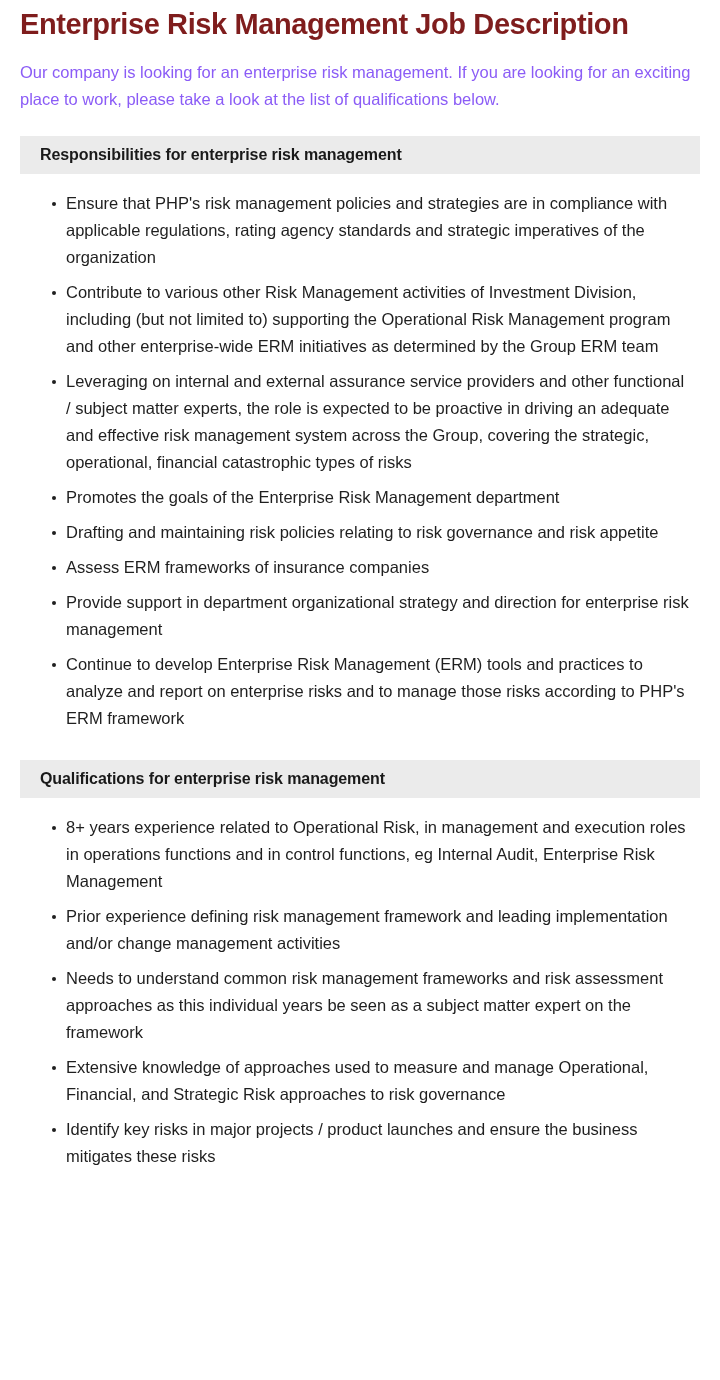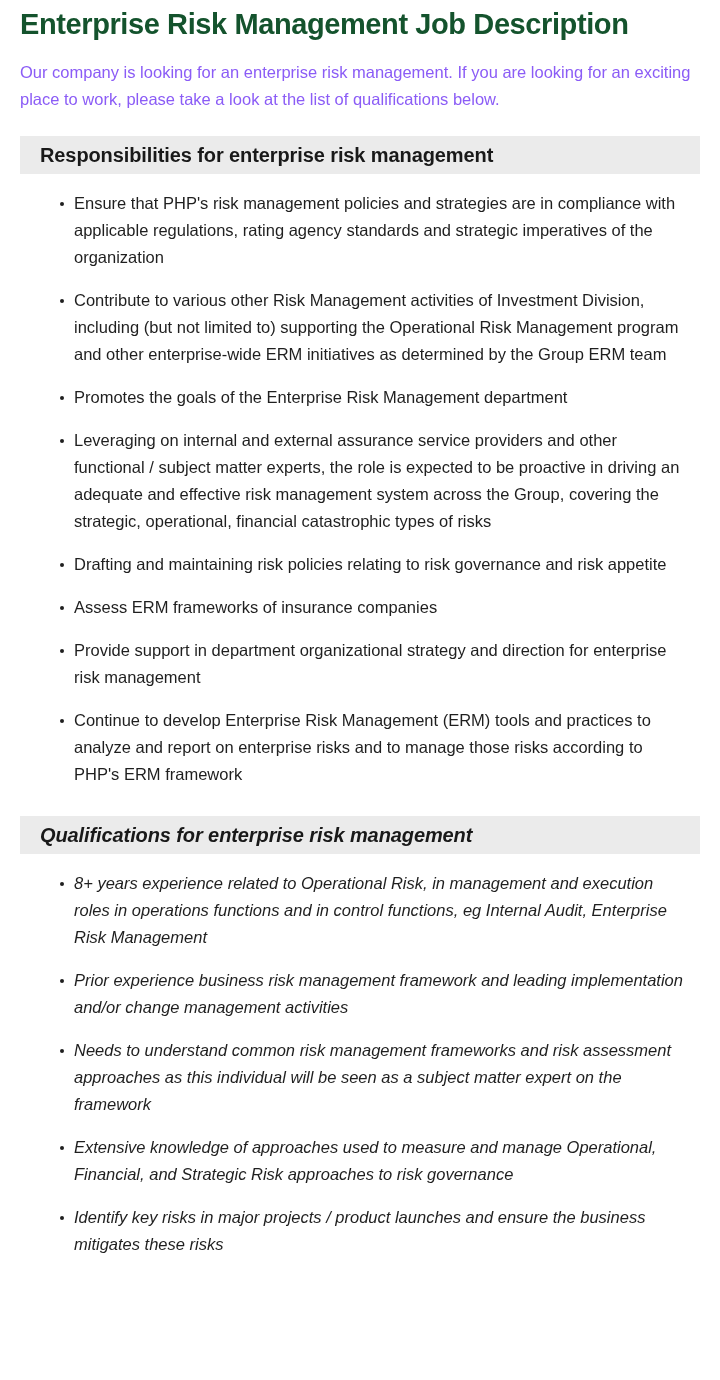--- a/index.html
+++ b/index.html
@@ -19,21 +19,21 @@
   .page {
     width: 720px;
     padding: 0 20px 40px 20px;
   }
 
   .doc-title {
     font-size: 29px;
     line-height: 36px;
     font-weight: 700;
     letter-spacing: -0.4px;
-    color: #14532d;
+    color: #7f1d1d;
     margin: 6px 0 0 0;
     padding: 0;
     white-space: nowrap;
   }
 
   .intro {
     font-size: 16.5px;
     line-height: 27px;
     color: #8b5cf6;
     margin: 17px 0 0 0;
@@ -43,85 +43,85 @@
   .section { margin-top: 23px; }
 
   .section-header {
     background: #ebebeb;
     height: 38px;
     display: flex;
     align-items: center;
     padding: 0 20px;
   }
   .section-header-label {
-    font-size: 20px;
+    font-size: 16px;
     font-weight: 700;
     color: #191919;
     letter-spacing: -0.1px;
   }
 
   ul.bullets {
     list-style: none;
     margin: 17px 0 0 0;
     padding: 0;
   }
   ul.bullets li {
     position: relative;
     font-size: 16.5px;
     line-height: 27px;
     color: #1f1f1f;
     padding-left: 38px;
-    margin: 16px;
+    margin: 8px;
   }
   ul.bullets li::before {
     content: "";
     position: absolute;
     left: 24px;
     top: 12px;
     width: 4px;
     height: 4px;
     border-radius: 50%;
     background: #1f1f1f;
   }
 
   .section-responsibilities ul.bullets { margin-top: 16px; }
-  .section-qualifications { margin-top: 28px; font-style: italic; }
+  .section-qualifications { margin-top: 28px; }
   .section-qualifications ul.bullets { margin-top: 16px; }
 </style>
 </head>
 <body>
 
 <div class="page">
 
   <h1 class="doc-title">Enterprise Risk Management Job Description</h1>
 
   <p class="intro">Our company is looking for an enterprise risk management. If you are looking for an exciting place to work, please take a look at the list of qualifications below.</p>
 
   <section class="section section-responsibilities">
     <div class="section-header">
       <span class="section-header-label">Responsibilities for enterprise risk management</span>
     </div>
     <ul class="bullets">
       <li>Ensure that PHP's risk management policies and strategies are in compliance with applicable regulations, rating agency standards and strategic imperatives of the organization</li>
       <li>Contribute to various other Risk Management activities of Investment Division, including (but not limited to) supporting the Operational Risk Management program and other enterprise-wide ERM initiatives as determined by the Group ERM team</li>
+      <li>Leveraging on internal and external assurance service providers and other functional / subject matter experts, the role is expected to be proactive in driving an adequate and effective risk management system across the Group, covering the strategic, operational, financial catastrophic types of risks</li>
       <li>Promotes the goals of the Enterprise Risk Management department</li>
-      <li>Leveraging on internal and external assurance service providers and other functional / subject matter experts, the role is expected to be proactive in driving an adequate and effective risk management system across the Group, covering the strategic, operational, financial catastrophic types of risks</li>
       <li>Drafting and maintaining risk policies relating to risk governance and risk appetite</li>
       <li>Assess ERM frameworks of insurance companies</li>
       <li>Provide support in department organizational strategy and direction for enterprise risk management</li>
       <li>Continue to develop Enterprise Risk Management (ERM) tools and practices to analyze and report on enterprise risks and to manage those risks according to PHP's ERM framework</li>
     </ul>
   </section>
 
   <section class="section section-qualifications">
     <div class="section-header">
       <span class="section-header-label">Qualifications for enterprise risk management</span>
     </div>
     <ul class="bullets">
       <li>8+ years experience related to Operational Risk, in management and execution roles in operations functions and in control functions, eg Internal Audit, Enterprise Risk Management</li>
-      <li>Prior experience business risk management framework and leading implementation and/or change management activities</li>
-      <li>Needs to understand common risk management frameworks and risk assessment approaches as this individual will be seen as a subject matter expert on the framework</li>
+      <li>Prior experience defining risk management framework and leading implementation and/or change management activities</li>
+      <li>Needs to understand common risk management frameworks and risk assessment approaches as this individual years be seen as a subject matter expert on the framework</li>
       <li>Extensive knowledge of approaches used to measure and manage Operational, Financial, and Strategic Risk approaches to risk governance</li>
       <li>Identify key risks in major projects / product launches and ensure the business mitigates these risks</li>
     </ul>
   </section>
 
 </div>
 
 </body></html>

